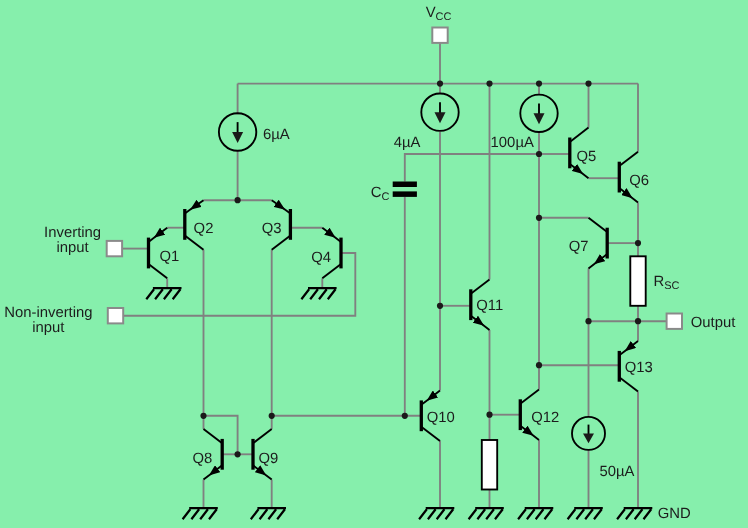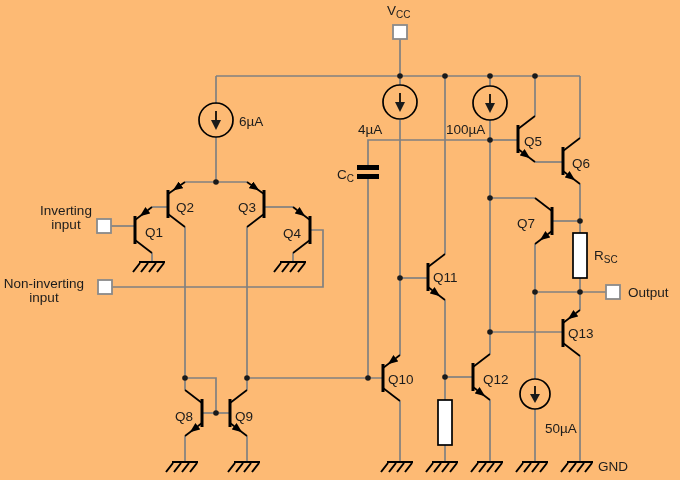--- a/index.html
+++ b/index.html
@@ -1,16 +1,16 @@
 <!DOCTYPE html>
 <html><head>
 <meta charset="utf-8">
 <style>
   html,body{margin:0;padding:0;background:#ffffff;}
-  .canvas{position:relative;width:680px;height:480px;background:#fdba74;overflow:hidden;}
+  .canvas{position:relative;width:680px;height:480px;background:#86efac;overflow:hidden;}
   svg{display:block;}
   .w{stroke:#808080;stroke-width:1.7;fill:none;}
   .sym{stroke:#000000;stroke-width:1.7;fill:none;}
   .bar{stroke:#000000;stroke-width:3;fill:none;}
   .dot{fill:#1a1a1a;stroke:none;}
   .plate{fill:#000000;stroke:none;}
   .res{fill:#ffffff;stroke:#000000;stroke-width:1.7;}
   .term{fill:#ffffff;stroke:#8a8a8a;stroke-width:1.8;}
   .gndp{stroke:#000000;stroke-width:2;fill:none;}
   .txt{font-family:"Liberation Sans","DejaVu Sans",sans-serif;font-size:13.5px;fill:#1c1c1c;}

